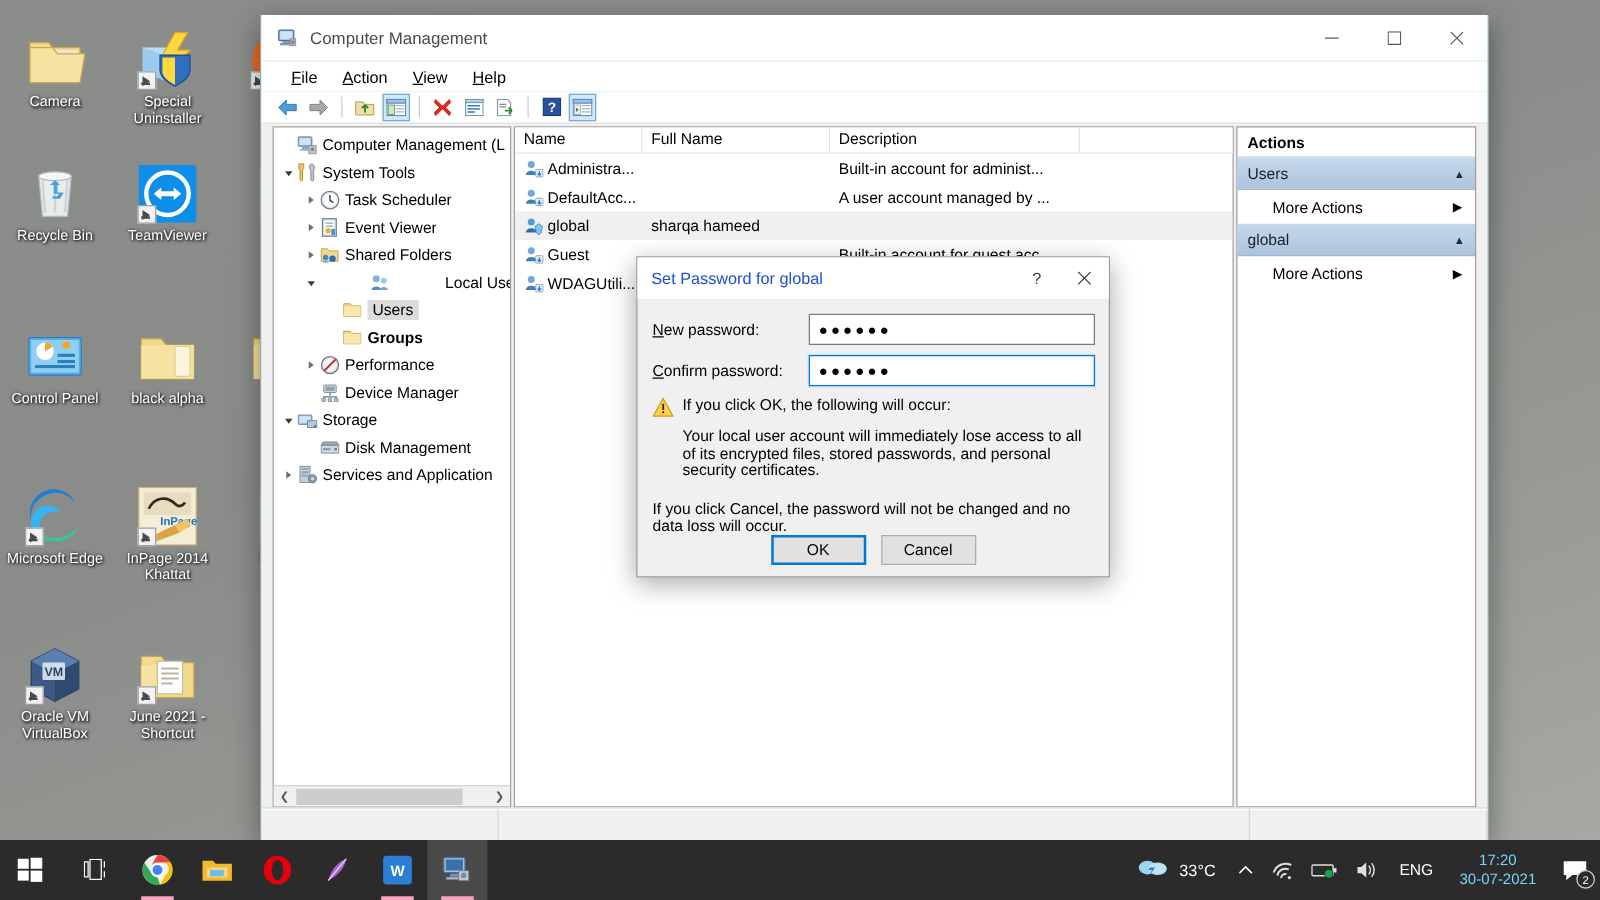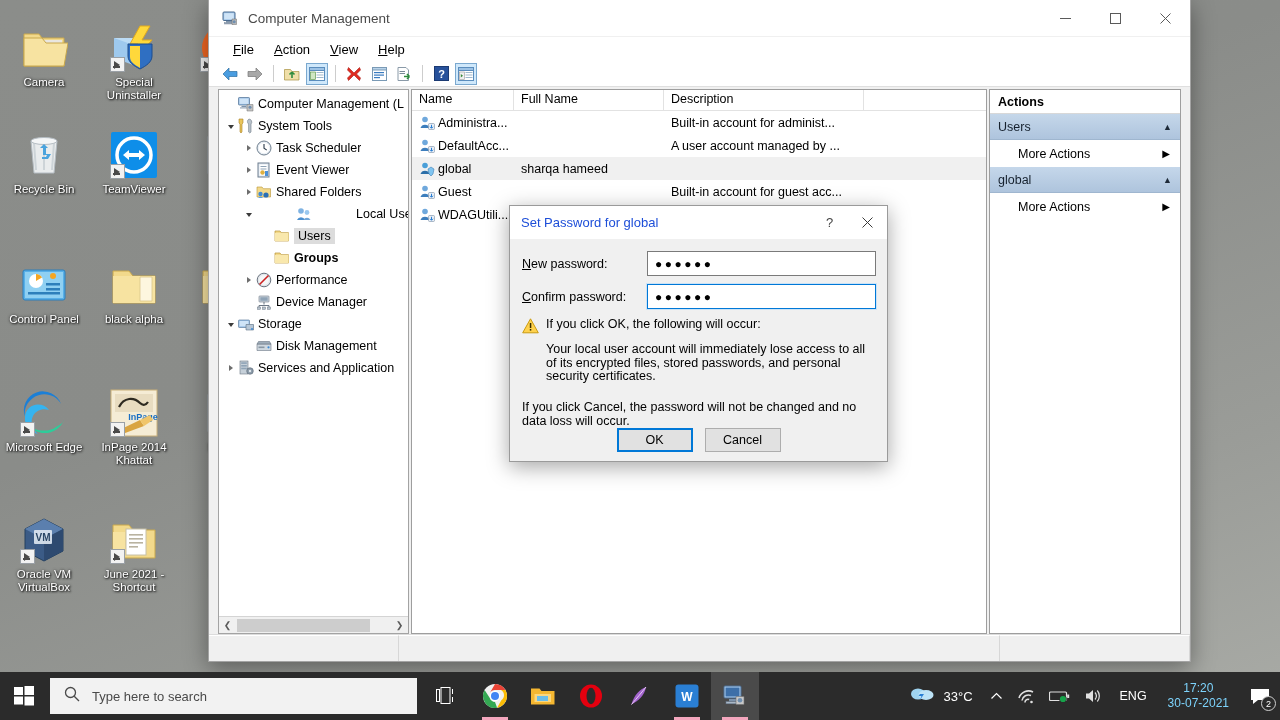--- a/index.html
+++ b/index.html
@@ -34,21 +34,21 @@
     content:""; position:absolute; left:3px; top:3px;
     border-left:6px solid #4a4a4a; border-top:4px solid transparent;
     border-bottom:4px solid transparent;
   }
   .shortcut-arrow::before{
     content:""; position:absolute; left:2px; top:8px; width:7px; height:2px; background:#4a4a4a;
   }
 
   
   #cmwin {
-    position:absolute; left:208px; top:0; width:983px; height:662px;
+    position:absolute; left:208px; top:12px; width:983px; height:662px;
     background:#5eead4;
     border:1px solid #a3a3a3; border-top:none;
     box-shadow: 0 6px 22px rgba(0,0,0,.38);
     display:flex; flex-direction:column;
   }
   .titlebar {
     height:37px; background:#fff; display:flex; align-items:center;
     border-bottom:1px solid #f0f0f0;
   }
   .title-ico { width:17px; height:17px; margin-left:13px; margin-right:9px; position:relative; }
@@ -750,29 +750,20 @@
 
 <div id="taskbar">
   <div class="start-btn">
     <svg width="20" height="20" viewBox="0 0 20 20">
       <rect x="0" y="1" width="9" height="8" fill="#fff"></rect>
       <rect x="10.5" y="0" width="9.5" height="9" fill="#fff"></rect>
       <rect x="0" y="10.5" width="9" height="8" fill="#fff"></rect>
       <rect x="10.5" y="10.5" width="9.5" height="9" fill="#fff"></rect>
     </svg>
   </div>
-  <div class="search-box">
-    <span>
-      <svg width="16" height="16" viewBox="0 0 16 16">
-        <circle cx="6.5" cy="6.5" r="5" fill="none" stroke="#4a4a4a" stroke-width="1.3"></circle>
-        <line x1="10.2" y1="10.2" x2="15" y2="15" stroke="#4a4a4a" stroke-width="1.3"></line>
-      </svg>
-    </span>
-    <span class="search-ph">Type here to search</span>
-  </div>
 
   <div class="tb-apps">
     <div class="tb-app">
       <svg width="22" height="18" viewBox="0 0 22 18">
         <rect x="0.5" y="2.5" width="3" height="12" fill="none" stroke="#fff"></rect>
         <rect x="5" y="0.5" width="9" height="16" fill="none" stroke="#fff"></rect>
         <line x1="16.5" y1="2" x2="16.5" y2="7" stroke="#fff"></line>
         <line x1="16.5" y1="10" x2="16.5" y2="15" stroke="#fff"></line>
       </svg>
     </div>

